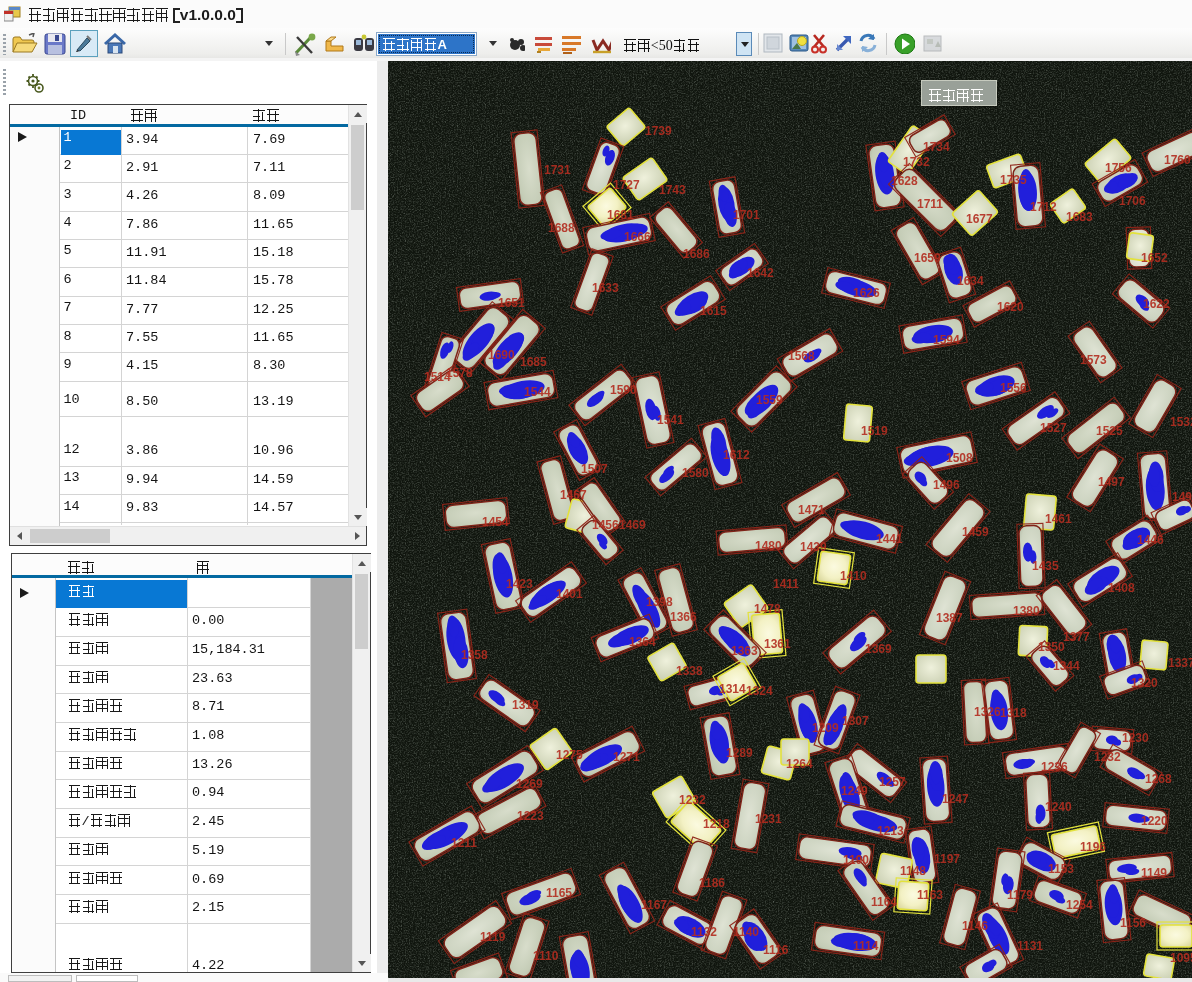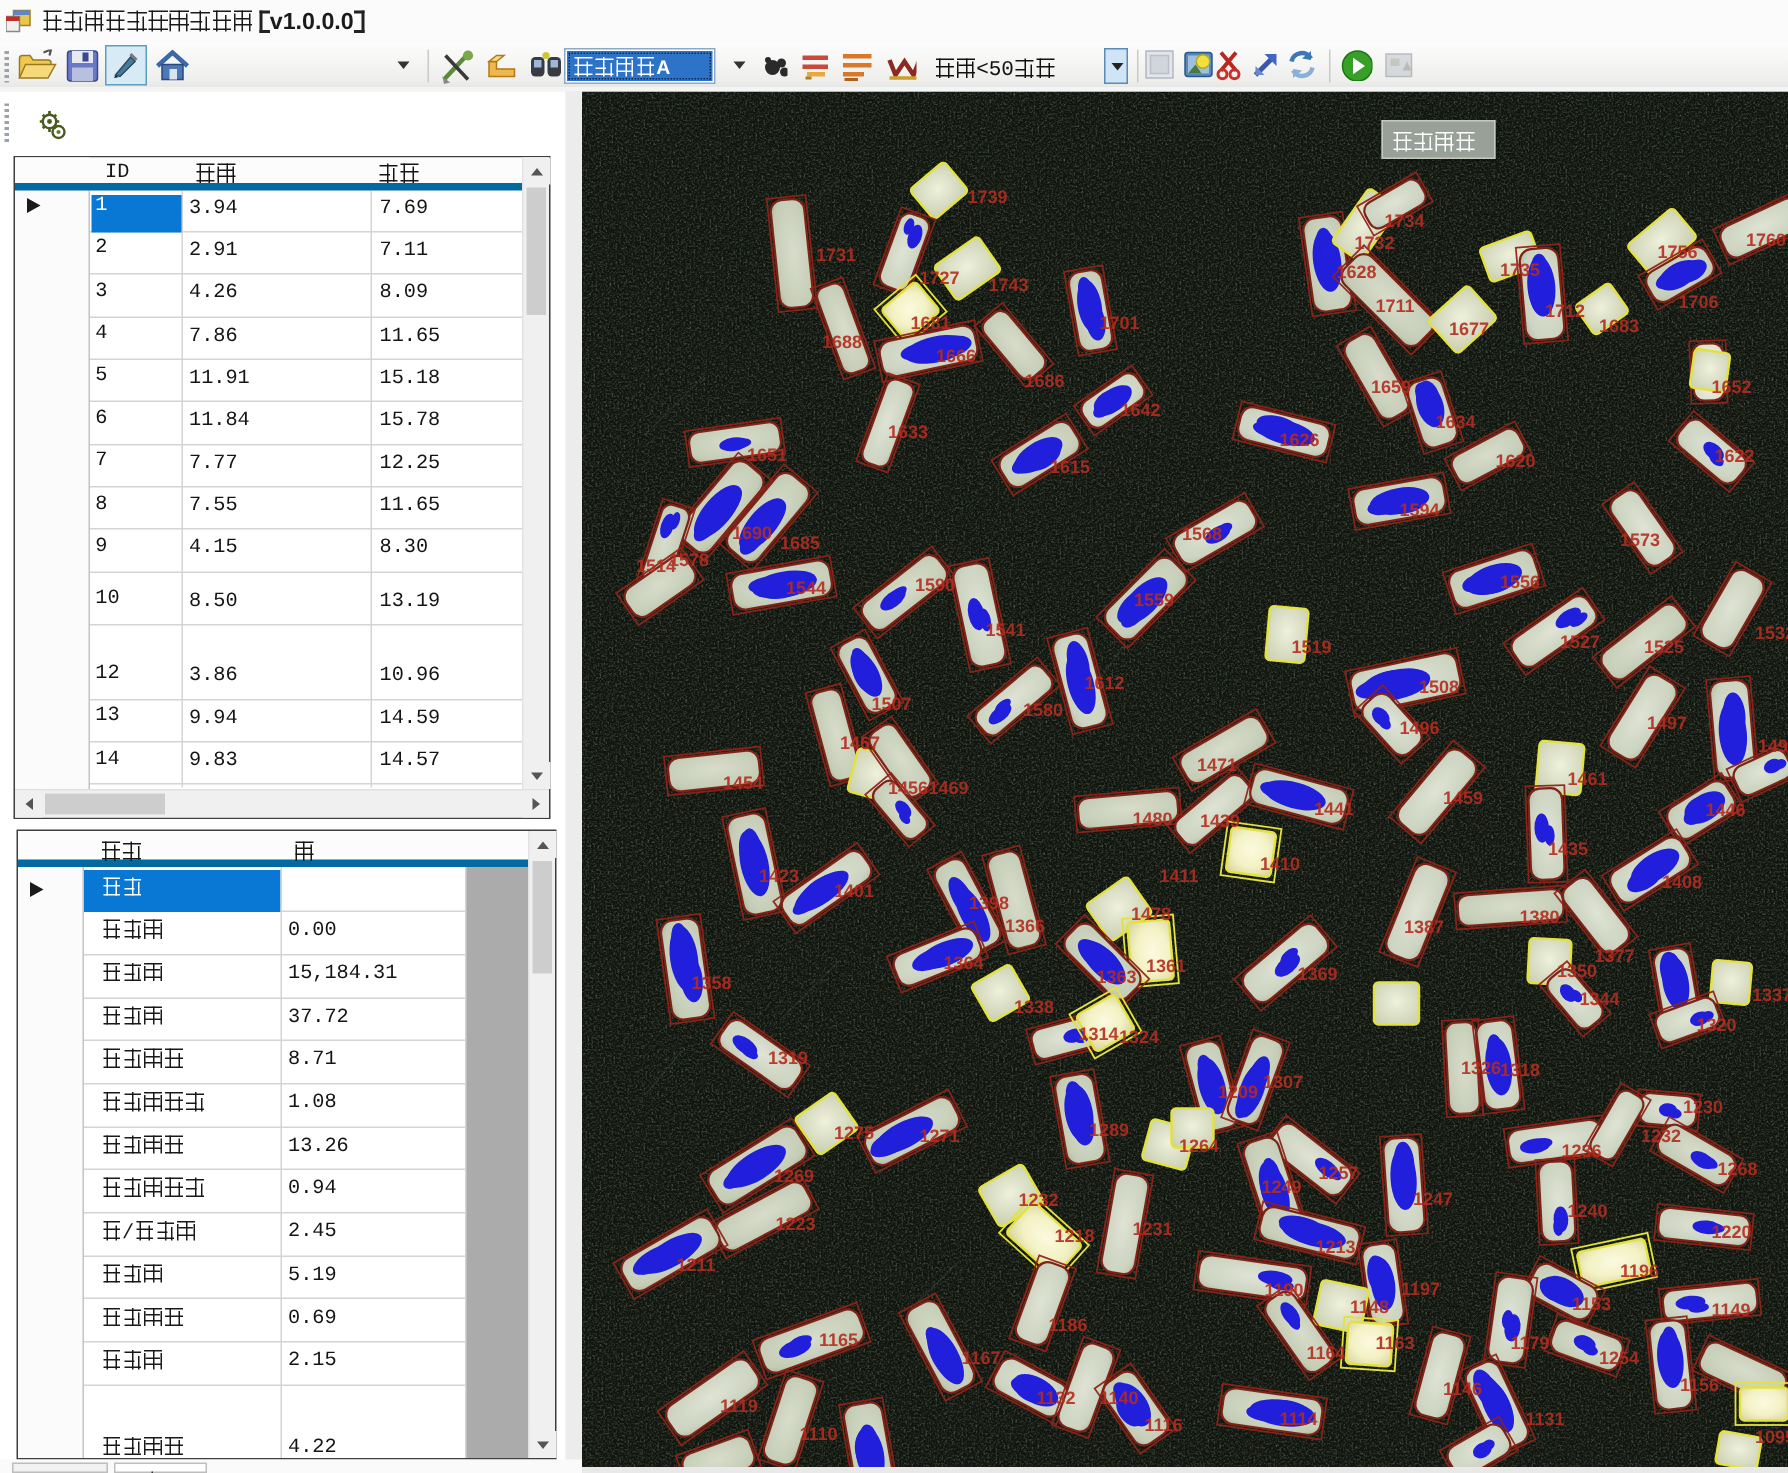--- a/index.html
+++ b/index.html
@@ -20,21 +20,21 @@
 #combo{position:absolute;left:376px;top:4px;width:101px;height:24px;background:#fff;border:1px solid #8aa8c8}
 #combo .bsel{position:absolute;left:1px;top:1px;right:1px;bottom:1px;background:#2d74c8;color:#fff;font-size:13px;padding:3px 0 0 4px;outline:1px dotted #0a2a50;outline-offset:-2px}
 .carr{position:absolute;width:0;height:0;border-left:4px solid transparent;border-right:4px solid transparent;border-top:5px solid #333}
 #ftxt{position:absolute;left:623px;top:9px;color:#111;font-size:14px}
 #ddb{position:absolute;left:736px;top:4px;width:16px;height:24px;background:#cfe4f4;border:1px solid #5a8ab8}
 
 #mtb{position:absolute;left:0;top:61px;width:377px;height:43px;background:#fff}
 
 #t1{position:absolute;left:9px;top:104px;width:358px;height:442px;border:1.6px solid #3f3f3f;background:#fff}
 #t2{position:absolute;left:11px;top:553px;width:360px;height:420px;border:1.6px solid #3f3f3f;background:#fff}
-.hd{position:absolute;left:0;top:0;right:0;height:21.5px;background:#fcfcfc;border-bottom:5px solid #0369a1;color:#161616;z-index:3}
+.hd{position:absolute;left:0;top:0;right:0;height:21.5px;background:#fcfcfc;border-bottom:3px solid #0369a1;color:#161616;z-index:3}
 .hd span{position:absolute;top:3px;font-size:13.5px;font-family:"Liberation Mono",monospace;font-weight:400}
 .rowhdr{position:absolute;top:0;bottom:0;left:0;background:#fbfbfb;border-right:1px solid #c4c4c4;z-index:2}
 .vline{position:absolute;top:0;bottom:0;width:1px;background:#d4d4d4;z-index:1}
 .r1,.r2{position:absolute;left:0;height:28.35px;border-bottom:1px solid #d4d4d4;font-family:"Liberation Mono",monospace;font-size:13.5px;color:#141414}
 .r1{width:340px}
 .r2{height:28.7px;width:341px}
 .r1 span,.r2 span{position:absolute;top:5px}
 .c1{left:50.5px;width:61.5px;padding-left:3px;top:3.5px!important;height:24.8px}
 .c2{left:116px}.c3{left:243px}
 .c1.sel{background:#0878d4;color:#fff}
@@ -136,21 +136,21 @@
  <svg class="ic" style="left:560px;top:6px" width="21" height="21">
         <rect x="2" y="2" width="20" height="3" fill="#d87828"></rect>
         <rect x="2" y="8" width="20" height="3" fill="#d87828"></rect>
         <rect x="2" y="14" width="14" height="3" fill="#d87828"></rect>
         <path d="M3 19 L12 19" stroke="#b06018" stroke-width="2"></path>
       </svg>
  <svg class="ic" style="left:591px;top:8px" width="20" height="18">
         <path d="M2 4 L6 14 L12 5 L18 14 L22 4" fill="none" stroke="#8a2a22" stroke-width="3"></path>
         <path d="M2 16 L22 16" stroke="#c8a028" stroke-width="2.4"></path>
       </svg>
- <div id="ftxt"><i class="c k1"></i><i class="c k3"></i><span style="font-family:Liberation Mono, monospace">&lt;50</span><i class="c k2"></i><i class="c k1"></i></div>
+ <div id="ftxt"><i class="c k1"></i><i class="c k3"></i><span style="font-family:Liberation Serif, serif">&lt;50</span><i class="c k2"></i><i class="c k1"></i></div>
  <div id="ddb">
         <div class="carr" style="left:4px;top:9px;border-top-color:#222"></div>
       </div>
  <div class="sep" style="left:758px"></div>
  <svg class="ic" style="left:763px" width="20" height="20">
         <rect x="1" y="1" width="18" height="18" fill="#e2e6ea" stroke="#b0b8c0"></rect>
         <rect x="4" y="4" width="12" height="12" fill="#d0d6dc" stroke="#b8c0c8"></rect>
       </svg>
  <svg class="ic" style="left:789px" width="20" height="20">
         <rect x="1" y="2" width="18" height="16" rx="2" fill="#5888b8" stroke="#2a5888"></rect>
@@ -314,21 +314,21 @@
         <div class="r2" style="top:30.2px">
           <span class="d1"><i class="c k1"></i><i class="c k2"></i><i class="c k3"></i></span>
           <span class="d2">0.00</span>
         </div>
         <div class="r2" style="top:58.9px">
           <span class="d1"><i class="c k1"></i><i class="c k2"></i><i class="c k3"></i></span>
           <span class="d2">15,184.31</span>
         </div>
         <div class="r2" style="top:87.6px">
           <span class="d1"><i class="c k1"></i><i class="c k2"></i><i class="c k3"></i></span>
-          <span class="d2">37.72</span>
+          <span class="d2">23.63</span>
         </div>
         <div class="r2" style="top:116.3px">
           <span class="d1"><i class="c k1"></i><i class="c k2"></i><i class="c k3"></i><i class="c k1"></i></span>
           <span class="d2">8.71</span>
         </div>
         <div class="r2" style="top:145.0px">
           <span class="d1"><i class="c k1"></i><i class="c k2"></i><i class="c k3"></i><i class="c k1"></i><i class="c k2"></i></span>
           <span class="d2">1.08</span>
         </div>
         <div class="r2" style="top:173.7px">

